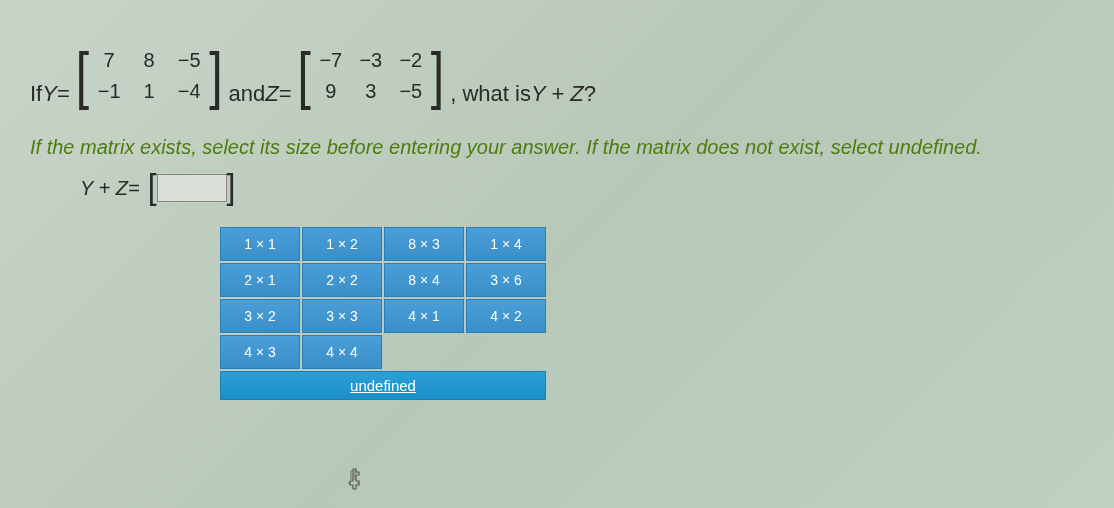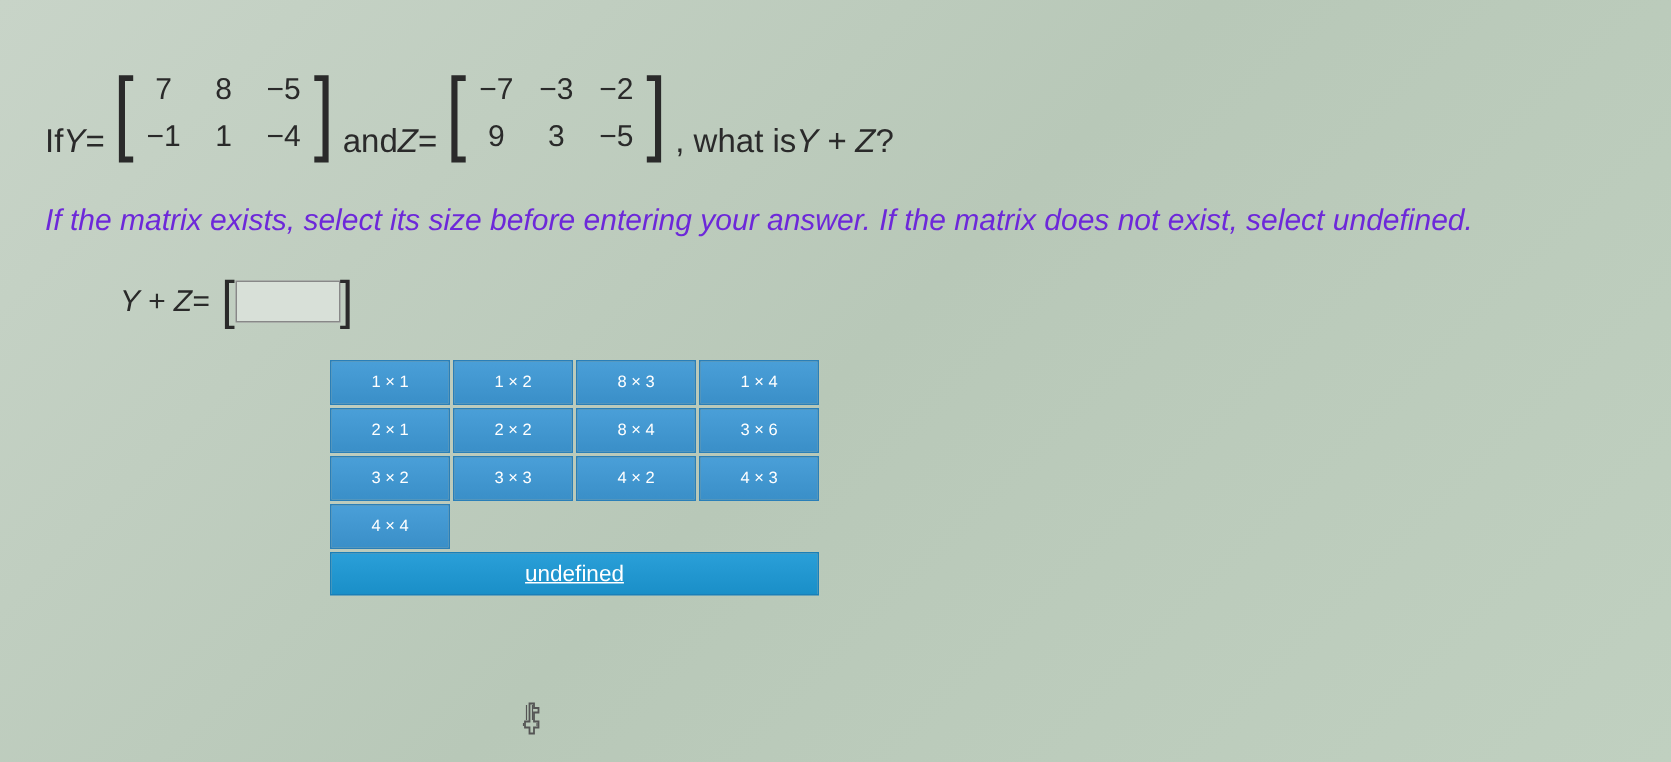--- a/index.html
+++ b/index.html
@@ -44,22 +44,22 @@
     }
     .matrix-cell {
       width: 40px;
       text-align: center;
       font-size: 20px;
       padding: 4px 0;
     }
     .instruction {
       font-size: 20px;
       font-style: italic;
-      margin-bottom: 25px;
-      color: #6d28d9;
+      margin-bottom: 12px;
+      color: #4d7c0f;
       line-height: 1.5;
     }
     .answer-line {
       display: flex;
       align-items: center;
       font-size: 20px;
       font-style: italic;
       margin-left: 50px;
       margin-bottom: 25px;
     }
@@ -83,21 +83,21 @@
       display: grid;
       grid-template-columns: repeat(4, 80px);
       gap: 2px;
       margin-bottom: 2px;
     }
     .size-btn {
       background: linear-gradient(180deg, #4a9fd8 0%, #3a8fc8 100%);
       color: white;
       border: 1px solid #2a7fb8;
       padding: 8px 4px;
-      font-size: 11px;
+      font-size: 14px;
       text-align: center;
       cursor: pointer;
       font-family: inherit;
     }
     .undefined-btn {
       background: linear-gradient(180deg, #2a9fd8 0%, #1a8fc8 100%);
       color: white;
       border: 1px solid #1a7fb8;
       padding: 5px 4px;
       font-size: 15px;
@@ -182,20 +182,21 @@
     <button class="size-btn">1 × 1</button>
     <button class="size-btn">1 × 2</button>
     <button class="size-btn">8 × 3</button>
     <button class="size-btn">1 × 4</button>
     <button class="size-btn">2 × 1</button>
     <button class="size-btn">2 × 2</button>
     <button class="size-btn">8 × 4</button>
     <button class="size-btn">3 × 6</button>
     <button class="size-btn">3 × 2</button>
     <button class="size-btn">3 × 3</button>
+    <button class="size-btn">4 × 1</button>
     <button class="size-btn">4 × 2</button>
     <button class="size-btn">4 × 3</button>
     <button class="size-btn">4 × 4</button>
   </div>
   <button class="undefined-btn">undefined</button>
 </div>
 
 <div class="cursor-icon">
   <svg width="20" height="24" viewBox="0 0 20 24">
     <path d="M8 2 L8 14 L5 14 L5 18 L8 18 L8 22 L11 22 L11 18 L14 18 L14 14 L11 14 L11 8 L14 8 L14 5 L11 5 L11 2 Z" fill="none" stroke="#555" stroke-width="1.2"></path>

